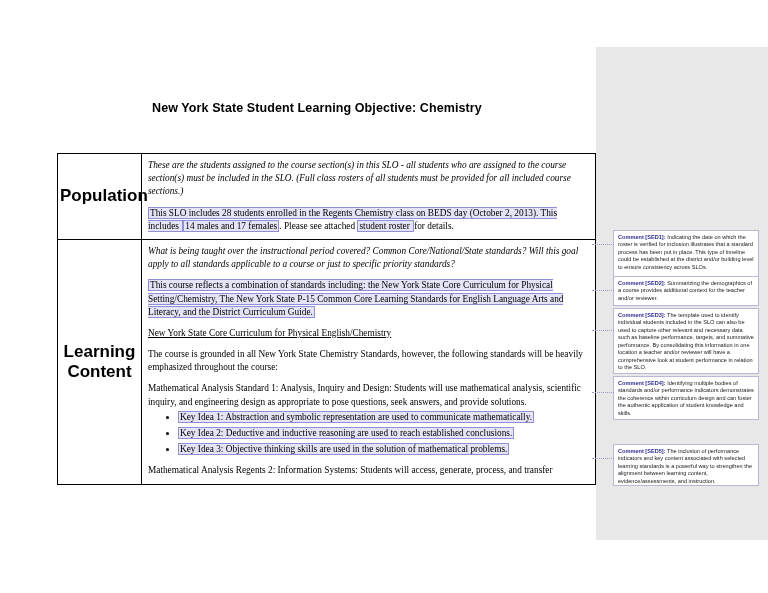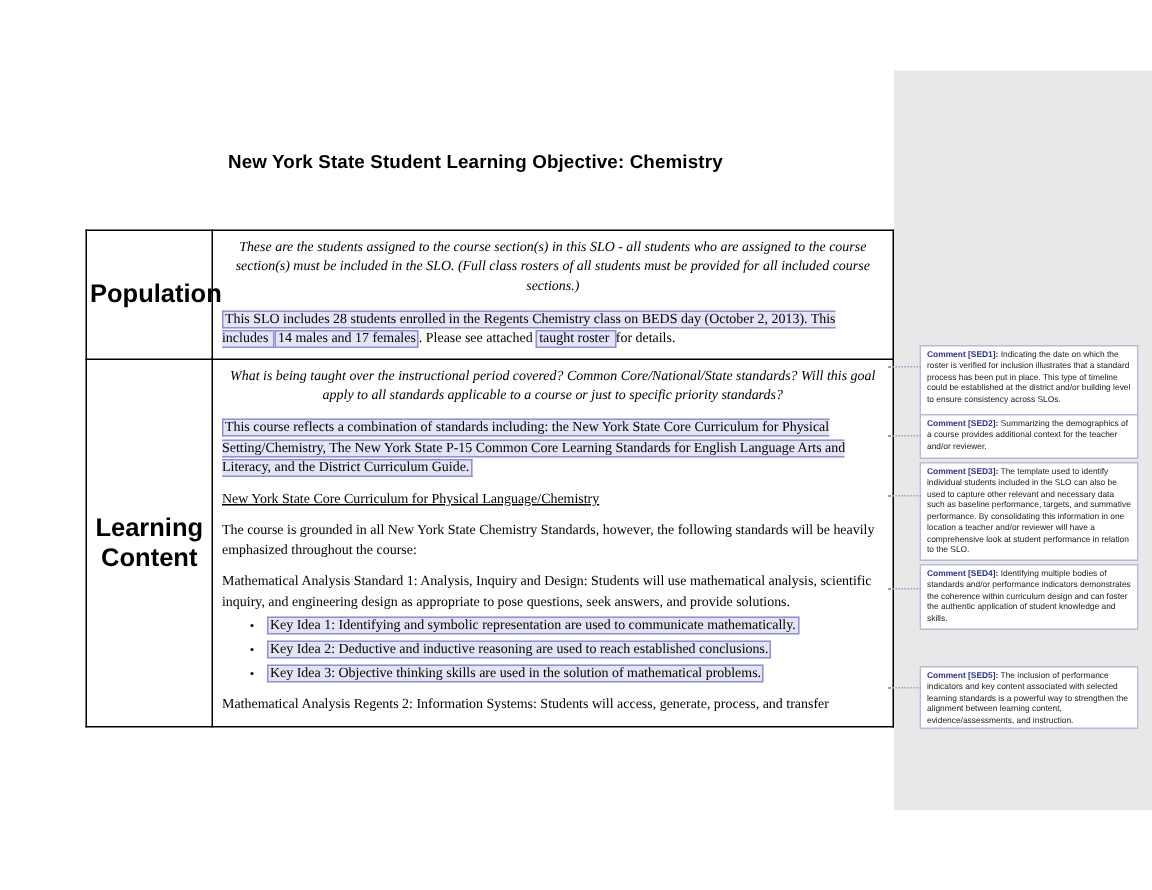--- a/index.html
+++ b/index.html
@@ -97,21 +97,20 @@
     margin: 0 0 8px 0;
   }
   .row-body p.tight {
     margin: 0 0 2px 0;
   }
   .row-body p:last-child {
     margin-bottom: 0;
   }
   .ital {
     font-style: italic;
-    text-align: center;
   }
   .uline {
     text-decoration: underline;
   }
   
   .hl {
     border: 1px solid #8f8fd8;
     background: #e4e4f6;
     padding: 0 1px;
   }
@@ -164,34 +163,34 @@
     <colgroup>
       <col style="width:84px">
       <col style="width:454px">
     </colgroup>
     <tbody>
 
       <tr>
         <td class="row-label">Population</td>
         <td class="row-body">
           <p class="ital">These are the students assigned to the course section(s) in this SLO - all students who are assigned to the course section(s) must be included in the SLO. (Full class rosters of all students must be provided for all included course sections.)</p>
-          <p><span class="hl">This SLO includes 28 students enrolled in the Regents Chemistry class on BEDS day (October 2, 2013). This includes </span><span class="hl">14 males and 17 females</span><span>. Please see attached </span><span class="hl">taught roster </span><span>for details.</span></p>
+          <p><span class="hl">This SLO includes 28 students enrolled in the Regents Chemistry class on BEDS day (October 2, 2013). This includes </span><span class="hl">14 males and 17 females</span><span>. Please see attached </span><span class="hl">student roster </span><span>for details.</span></p>
         </td>
       </tr>
 
       <tr>
         <td class="row-label">Learning Content</td>
         <td class="row-body">
           <p class="ital">What is being taught over the instructional period covered? Common Core/National/State standards? Will this goal apply to all standards applicable to a course or just to specific priority standards?</p>
           <p><span class="hl">This course reflects a combination of standards including: the New York State Core Curriculum for Physical Setting/Chemistry, The New York State P-15 Common Core Learning Standards for English Language Arts and Literacy, and the District Curriculum Guide.</span></p>
-          <p class="uline">New York State Core Curriculum for Physical Language/Chemistry</p>
+          <p class="uline">New York State Core Curriculum for Physical English/Chemistry</p>
           <p>The course is grounded in all New York State Chemistry Standards, however, the following standards will be heavily emphasized throughout the course:</p>
           <p class="tight">Mathematical Analysis Standard 1: Analysis, Inquiry and Design: Students will use mathematical analysis, scientific inquiry, and engineering design as appropriate to pose questions, seek answers, and provide solutions.</p>
           <ul class="bullets">
-            <li><span class="hl">Key Idea 1:  Identifying and symbolic representation are used to communicate mathematically.</span></li>
+            <li><span class="hl">Key Idea 1:  Abstraction and symbolic representation are used to communicate mathematically.</span></li>
             <li><span class="hl">Key Idea 2:  Deductive and inductive reasoning are used to reach established conclusions.</span></li>
             <li><span class="hl">Key Idea 3:  Objective thinking skills are used in the solution of mathematical problems.</span></li>
           </ul>
           <p>Mathematical Analysis Regents 2:  Information Systems: Students will access, generate, process, and transfer</p>
         </td>
       </tr>
     </tbody>
   </table>
 </div>
 

